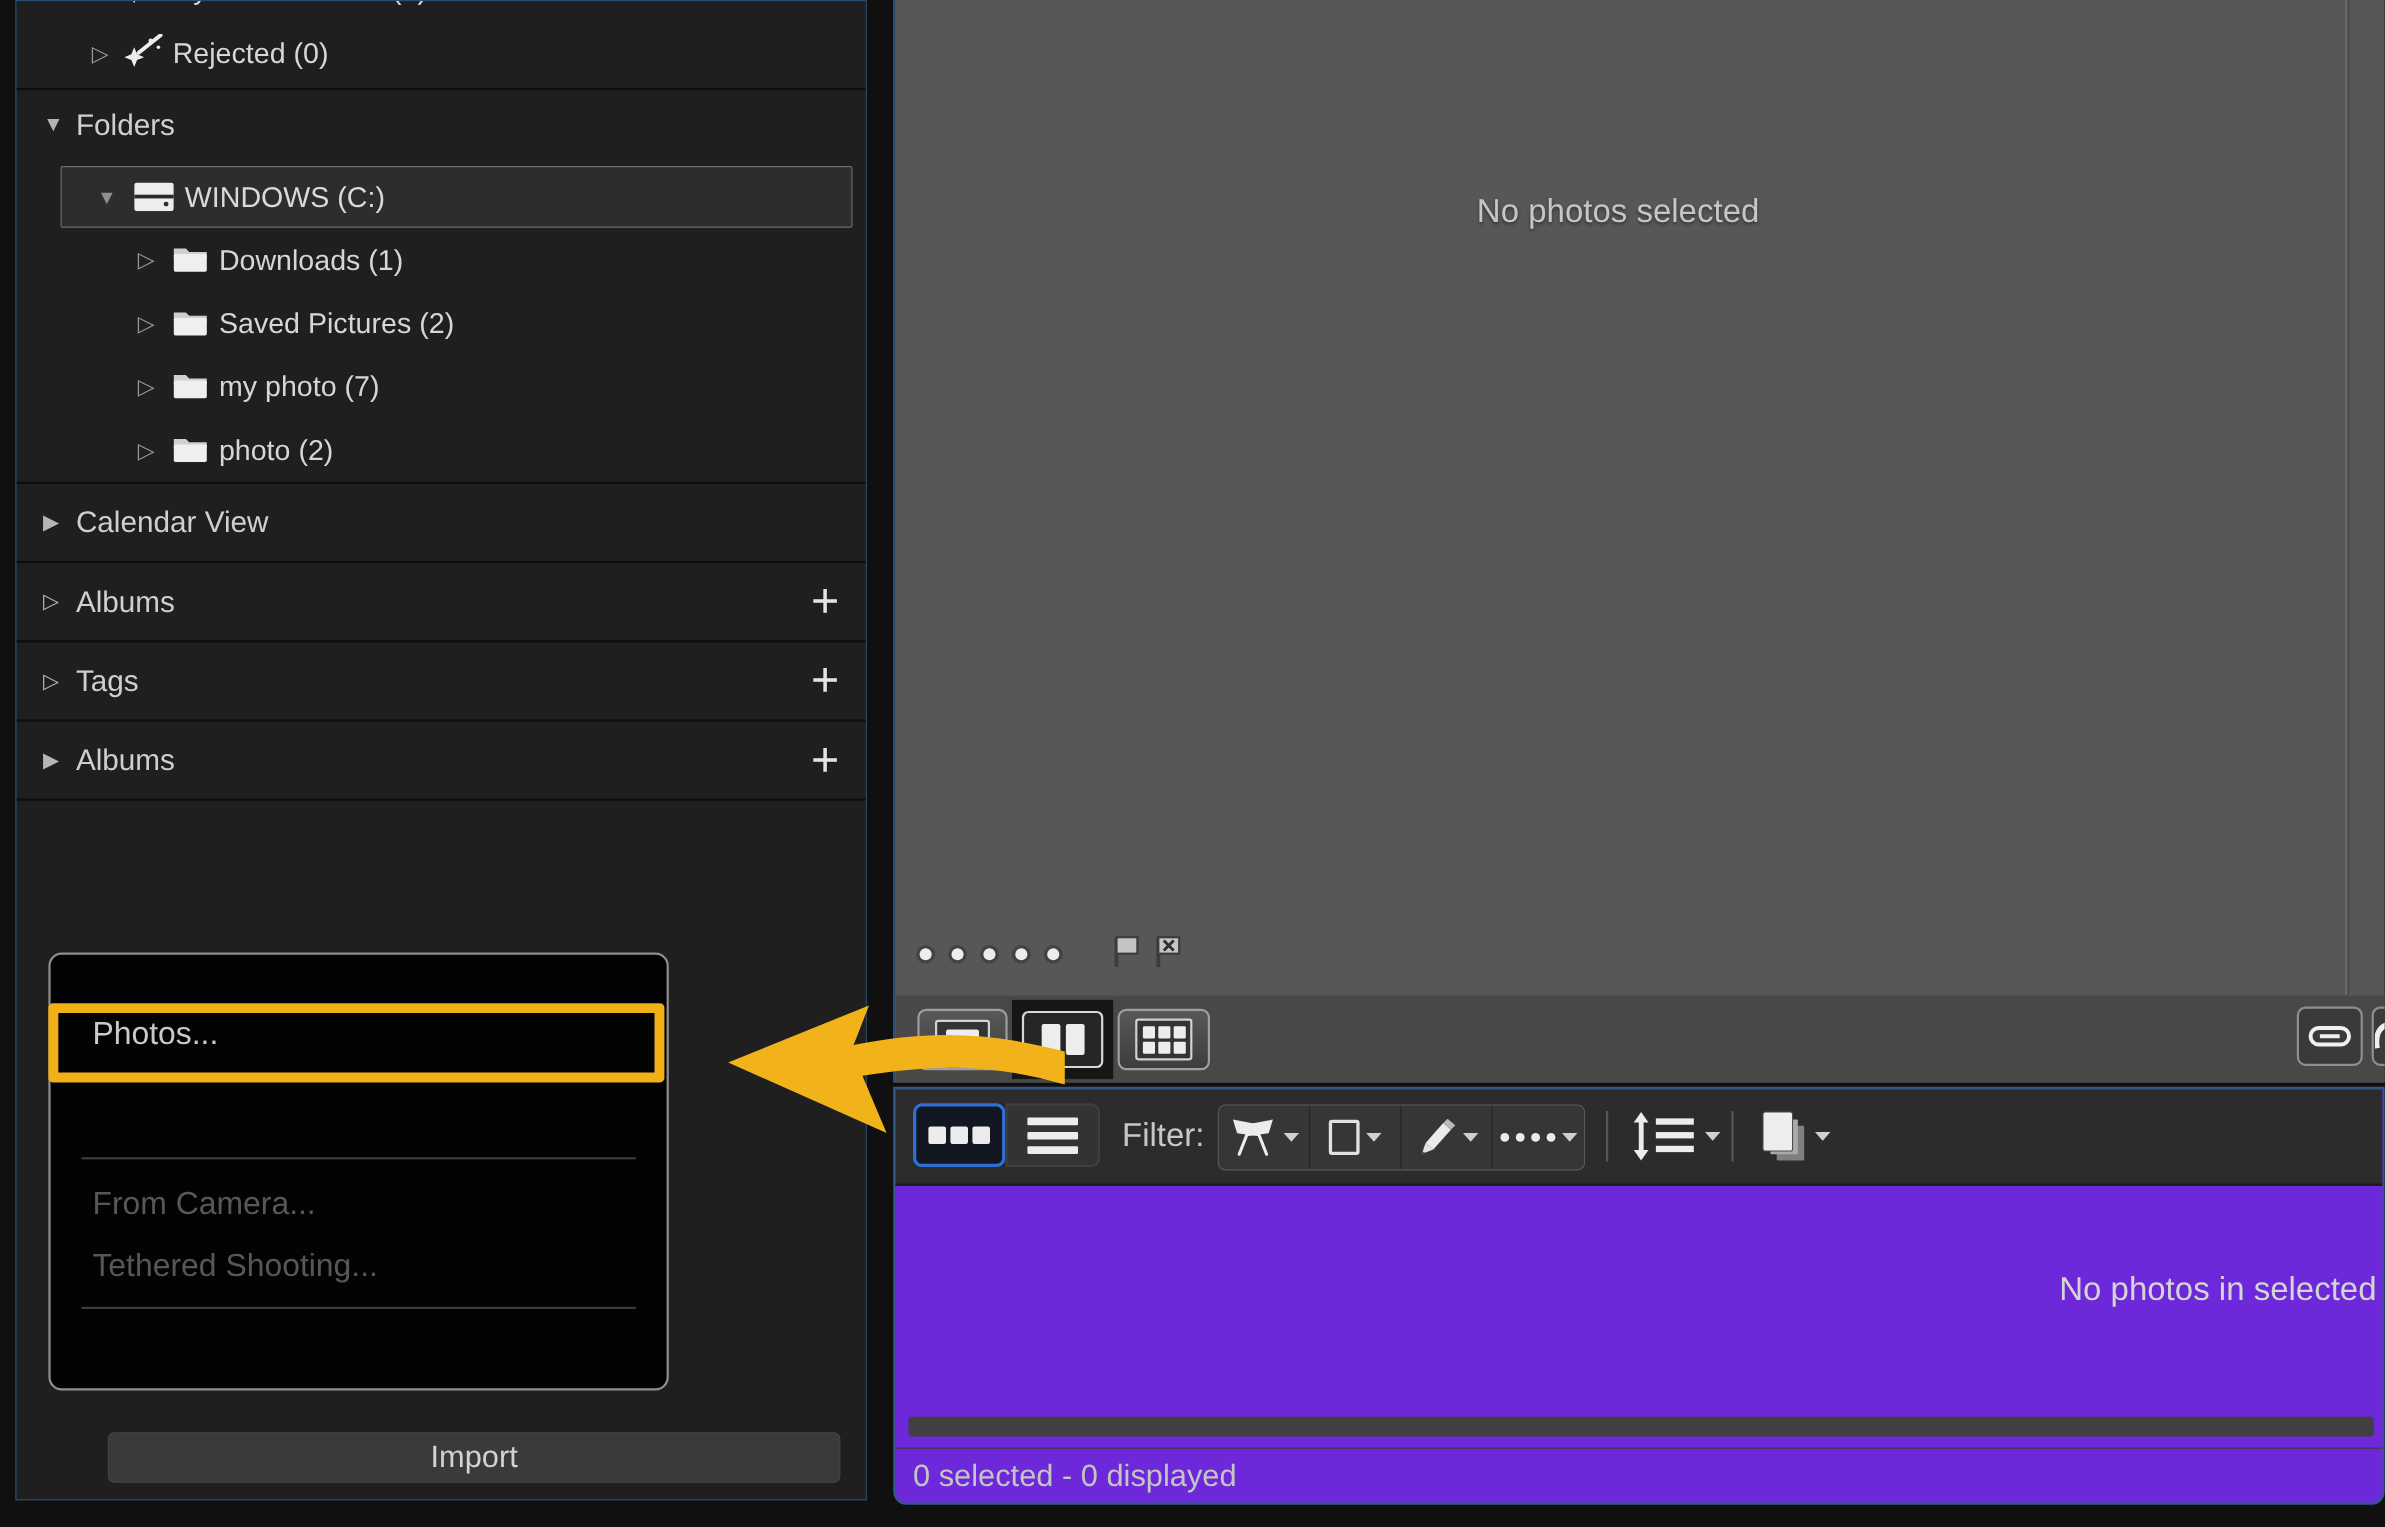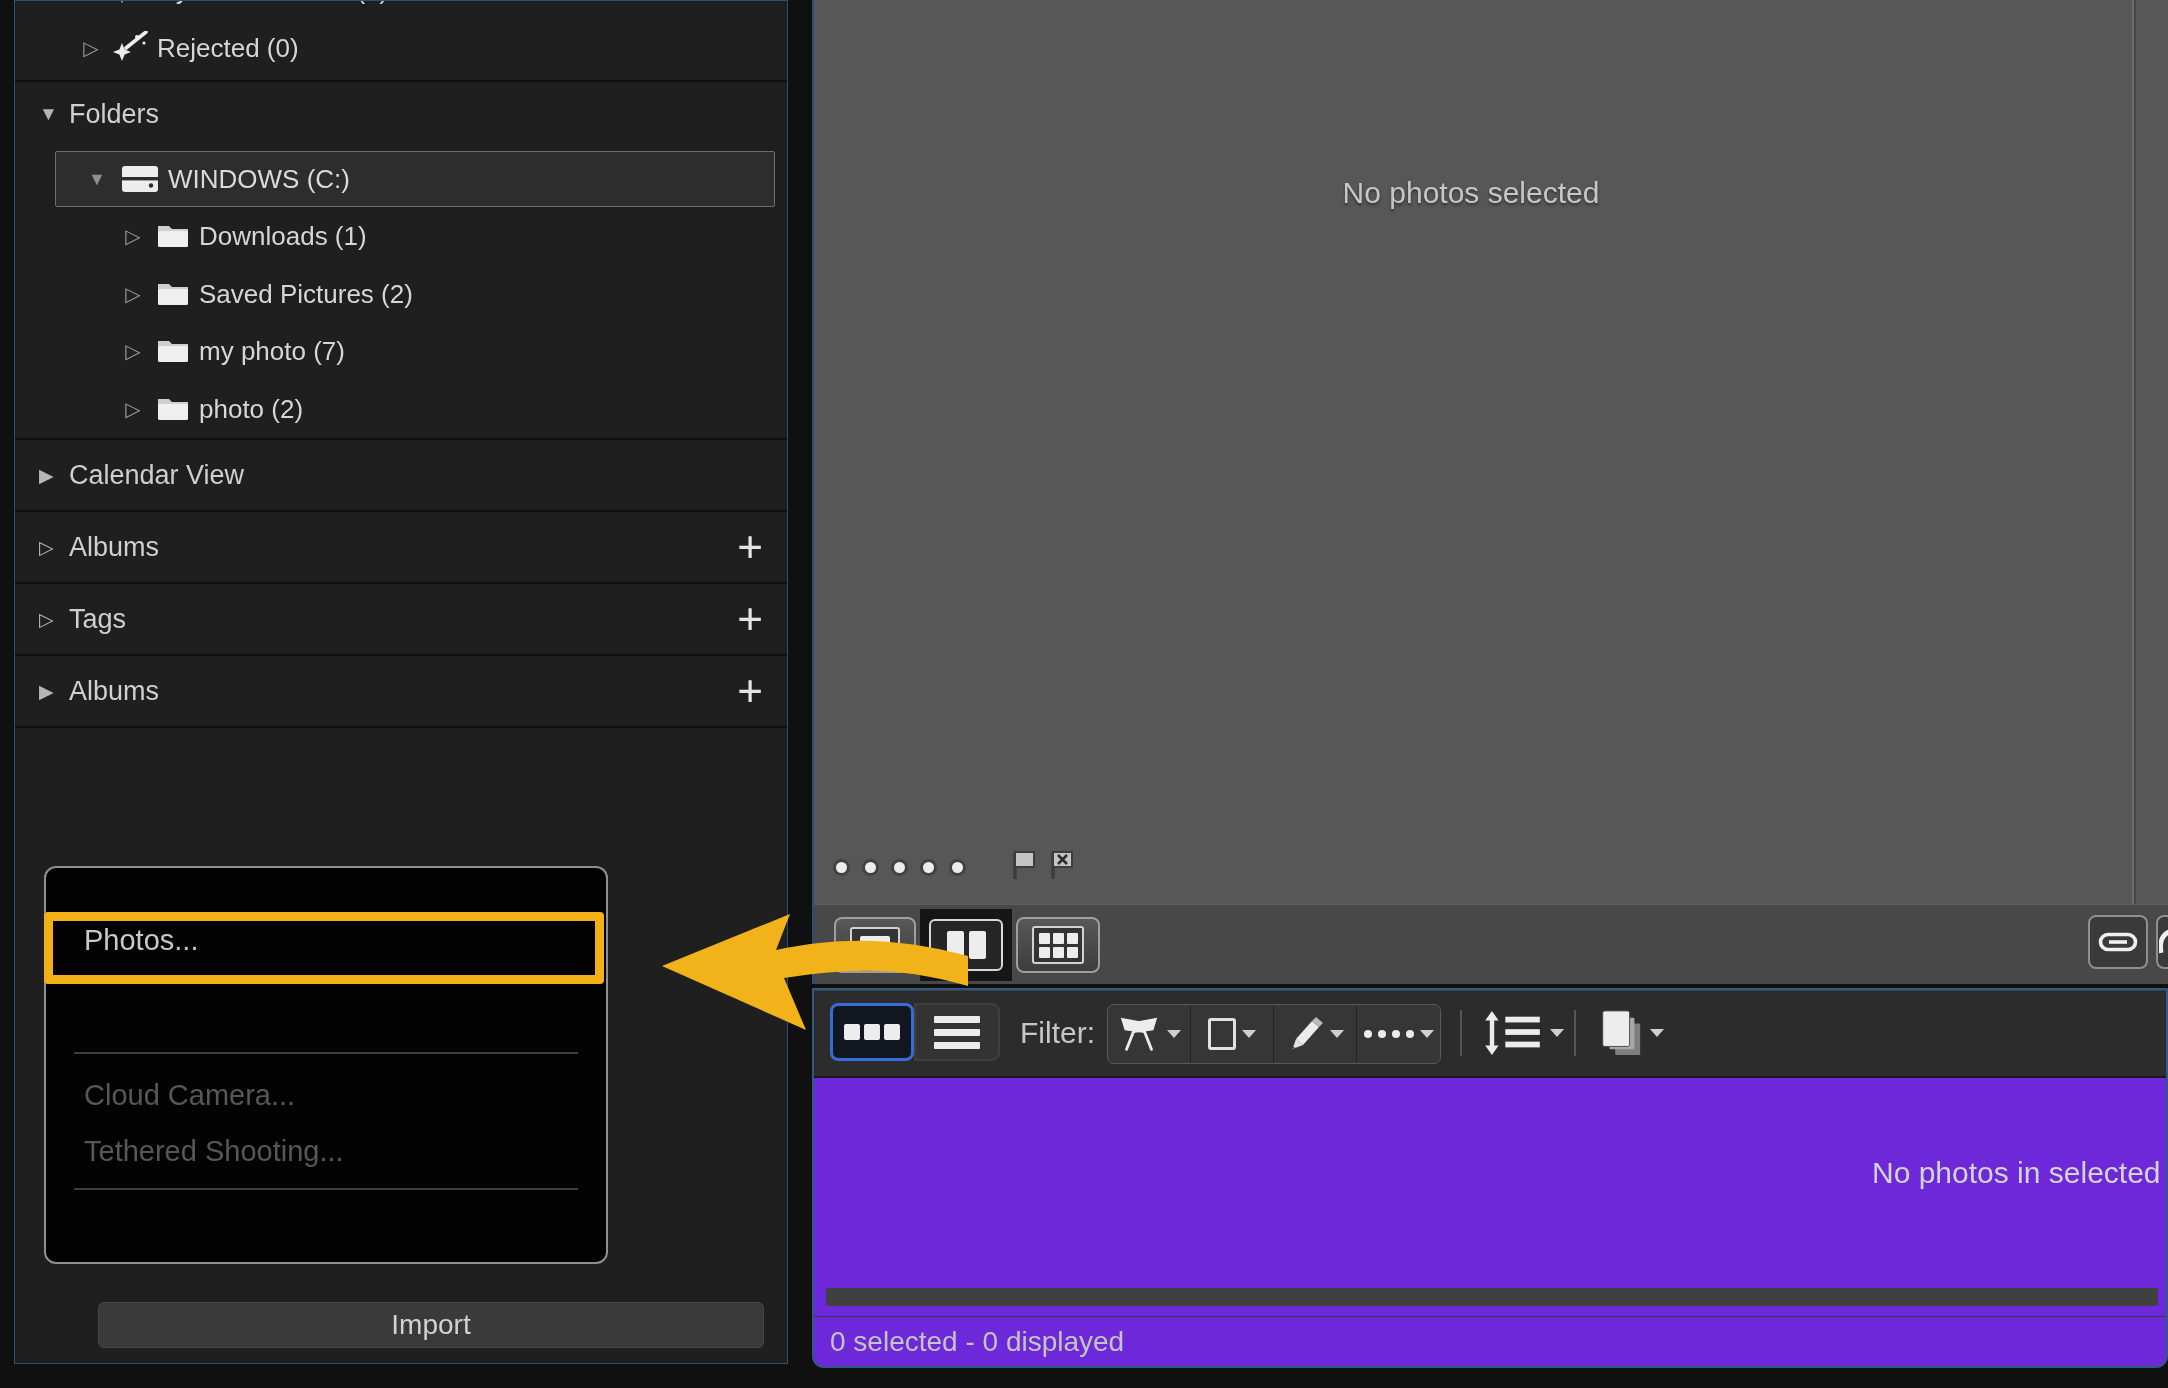--- a/index.html
+++ b/index.html
@@ -241,21 +241,21 @@
     <span class="plus">+</span>
   </div>
   <div class="sec-div" style="top:725px;"></div>
 
   <div id="import-btn">Import</div>
 </div>
 
 <div id="import-menu">
   <div class="mi" style="top:16px;margin-top:32px;">Photos...</div>
   <div class="menu-sep" style="top:184px;"></div>
-  <div class="mi disabled" style="top:203px;">Cloud Camera...</div>
+  <div class="mi disabled" style="top:203px;">From Camera...</div>
   <div class="mi disabled" style="top:259px;">Tethered Shooting...</div>
   <div class="menu-sep" style="top:320px;"></div>
 </div>
 
 <div id="highlight-box"></div>
 
 <svg id="callout-arrow" viewBox="0 0 322 132">
   <path d="M14,64 L142,12 L128,48 C196,34 252,36 320,54 L320,84 C252,64 200,66 136,76 L158,128 Z" fill="#F2B31A"></path>
 </svg>
 

